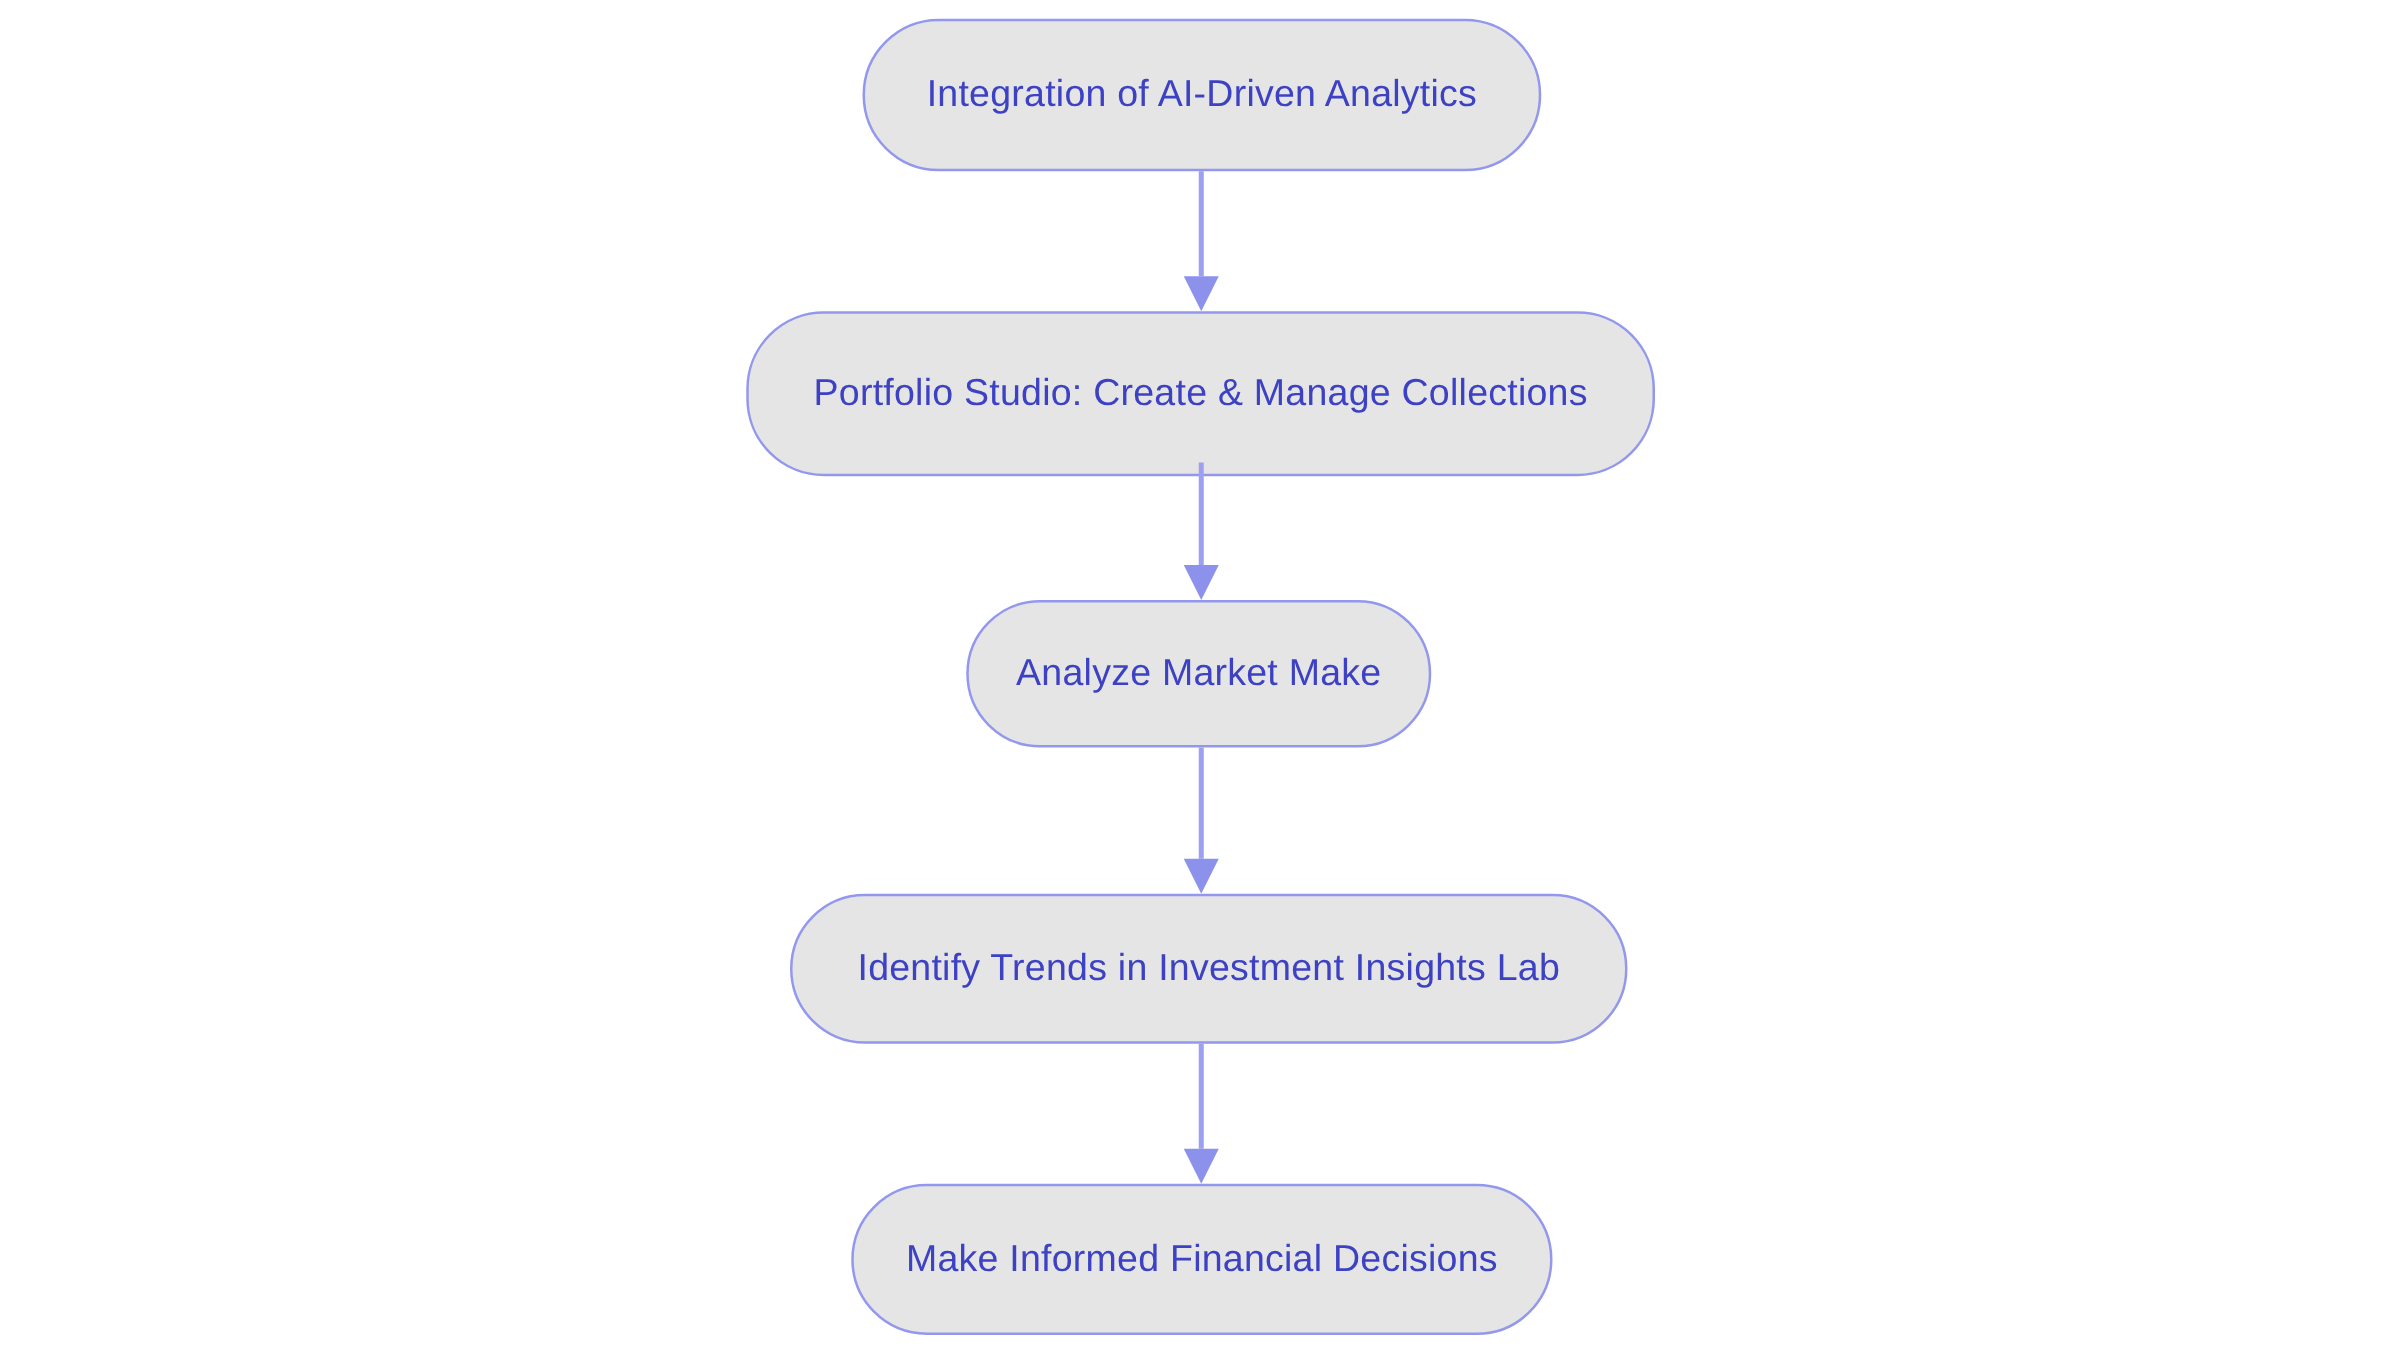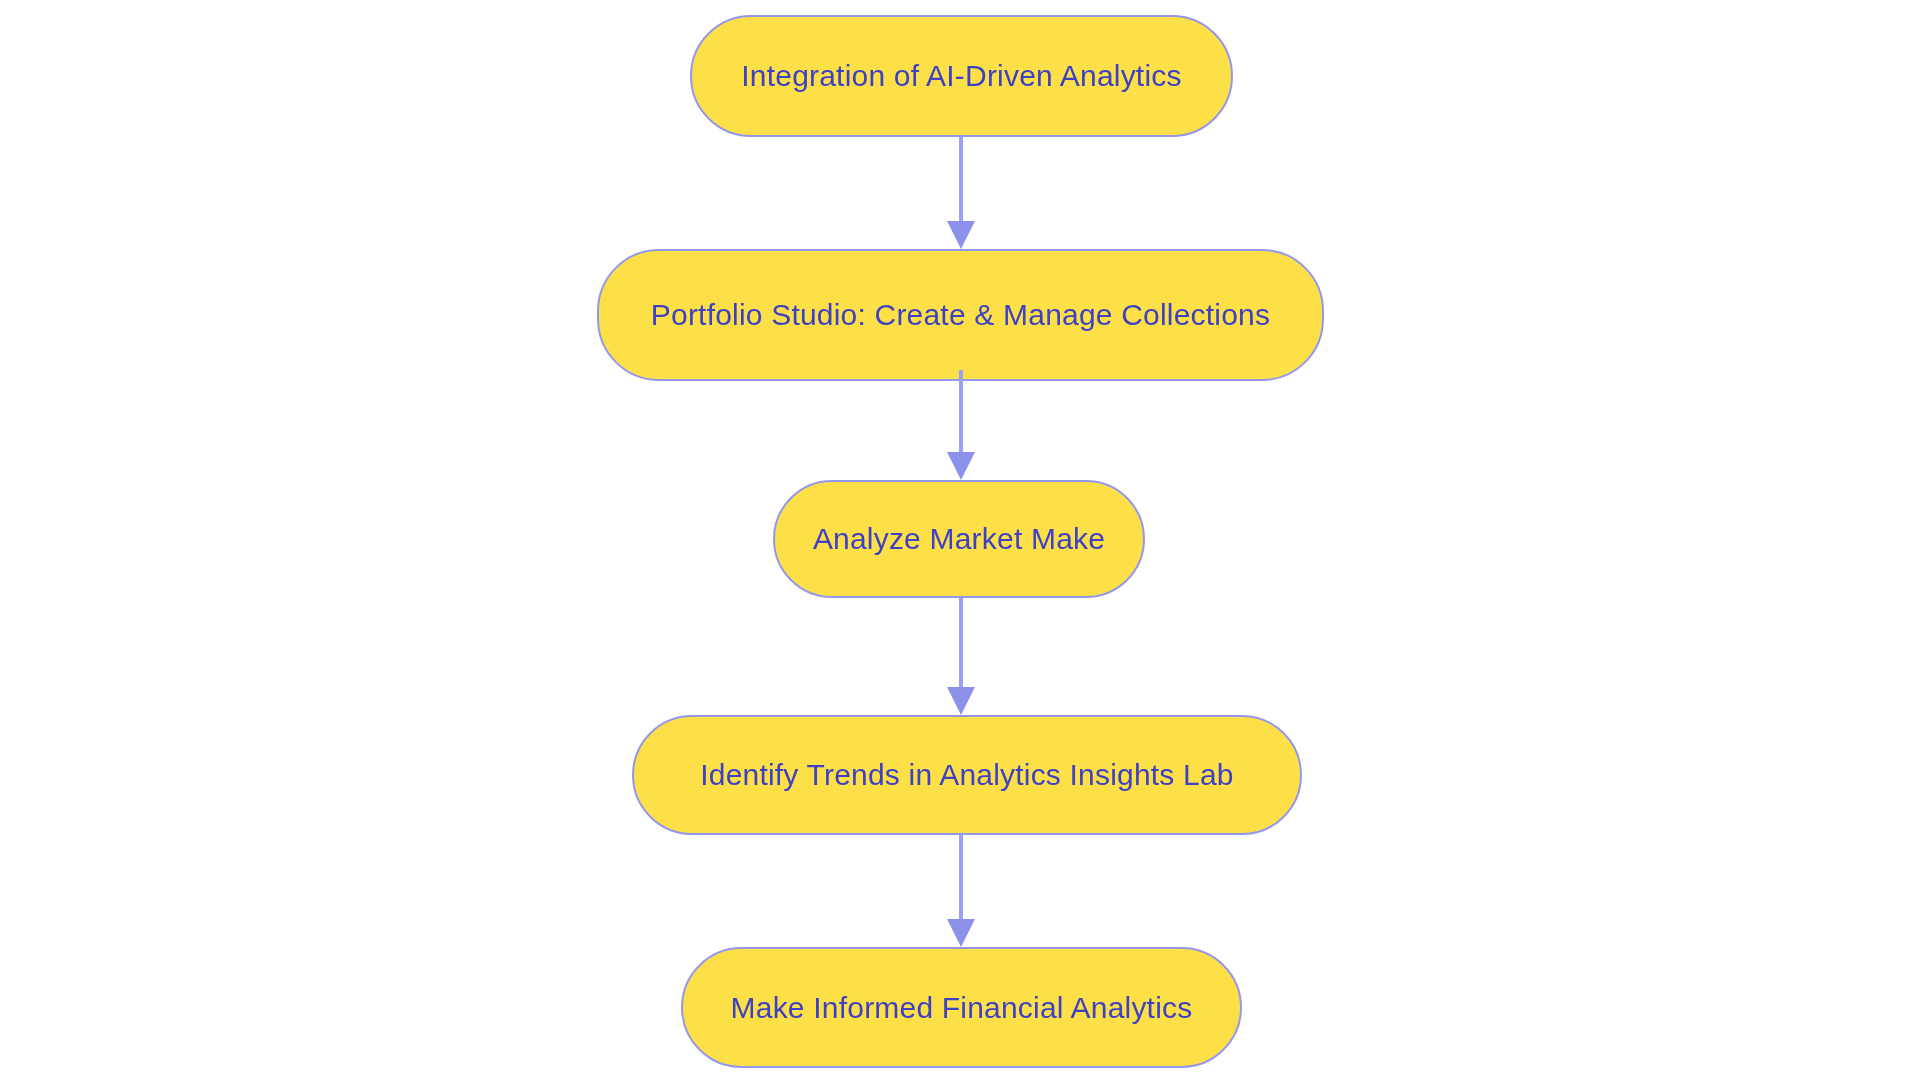--- a/index.html
+++ b/index.html
@@ -11,21 +11,21 @@
   .canvas {
     position: relative;
     width: 1920px;
     height: 1083px;
     background: #ffffff;
     overflow: hidden;
   }
   .node {
     position: absolute;
     box-sizing: border-box;
-    background: #fde047;
+    background: #e5e5e5;
     border: 2px solid #9398ee;
     border-radius: 62px;
     display: flex;
     align-items: center;
     justify-content: center;
     text-align: center;
   }
   .node-label {
     color: #3d41c4;
     font-size: 30px;
@@ -80,25 +80,25 @@
   <div class="node" style="left:773px; top:480px; width:372px; height:118px;">
     <span class="node-label">Analyze Market Make</span>
   </div>
 
   <div class="arrow" style="top:598px;">
     <div class="arrow-line" style="height:89px;"></div>
     <div class="arrow-head"></div>
   </div>
 
   <div class="node" style="left:632px; top:715px; width:670px; height:120px;">
-    <span class="node-label">Identify Trends in Analytics Insights Lab</span>
+    <span class="node-label">Identify Trends in Investment Insights Lab</span>
   </div>
 
   <div class="arrow" style="top:835px;">
     <div class="arrow-line" style="height:84px;"></div>
     <div class="arrow-head"></div>
   </div>
 
   <div class="node" style="left:681px; top:947px; width:561px; height:121px;">
-    <span class="node-label">Make Informed Financial Analytics</span>
+    <span class="node-label">Make Informed Financial Decisions</span>
   </div>
 
 </div>
 
 </body></html>

